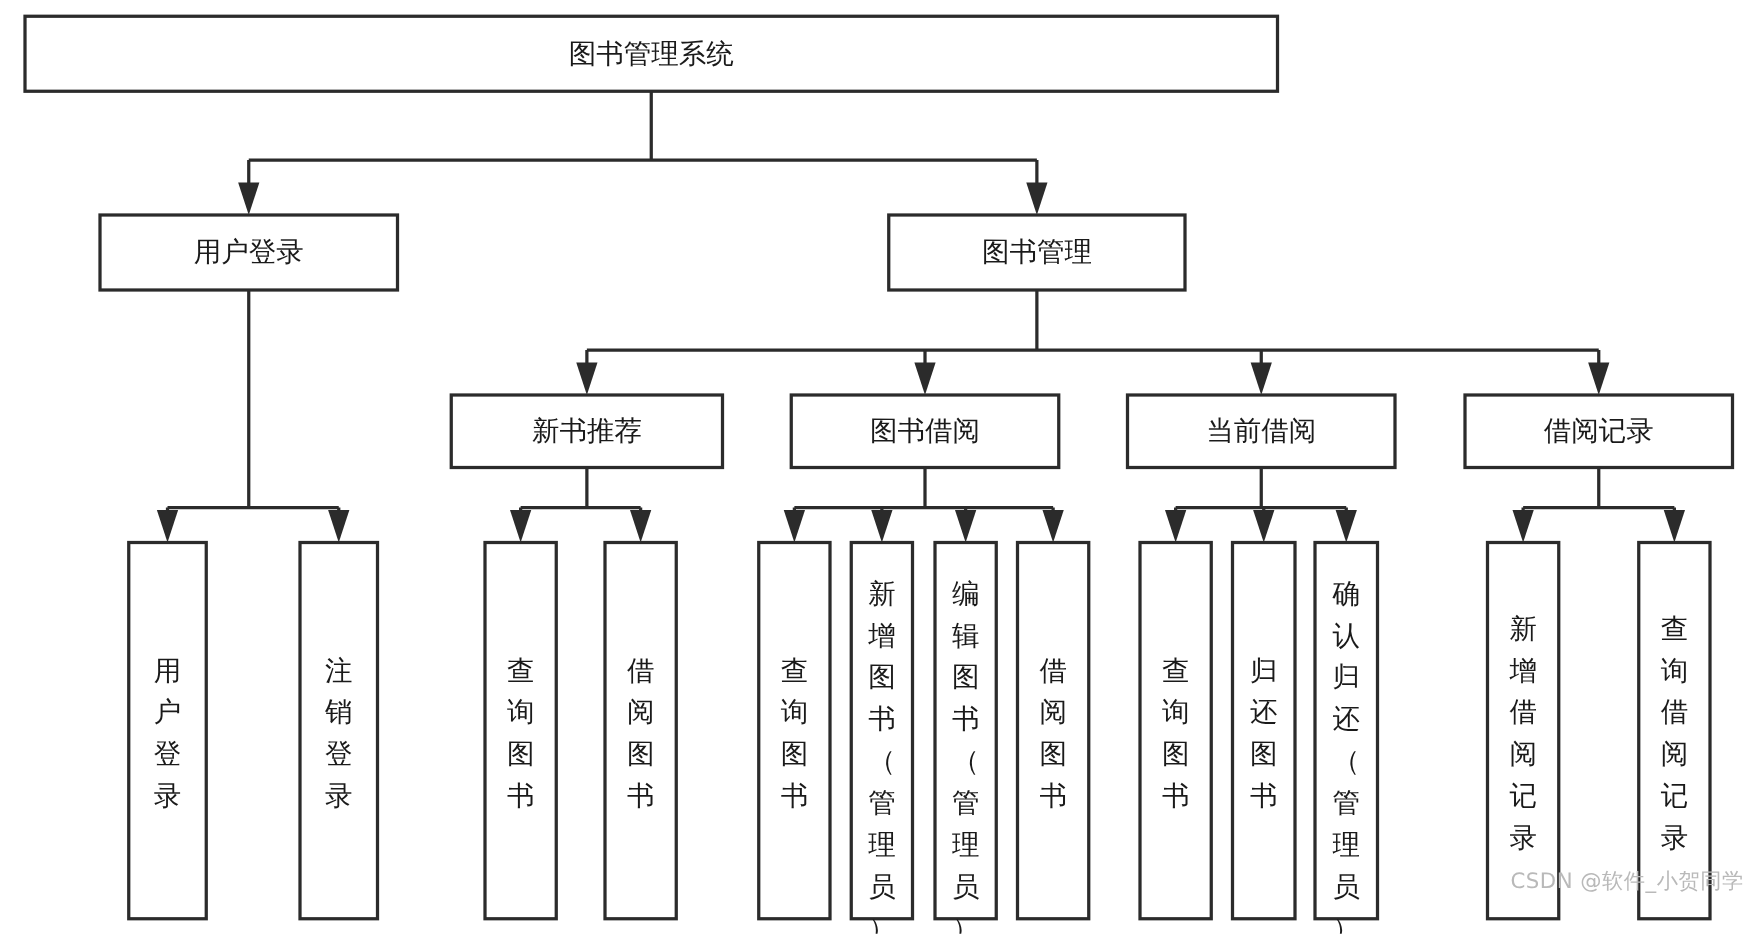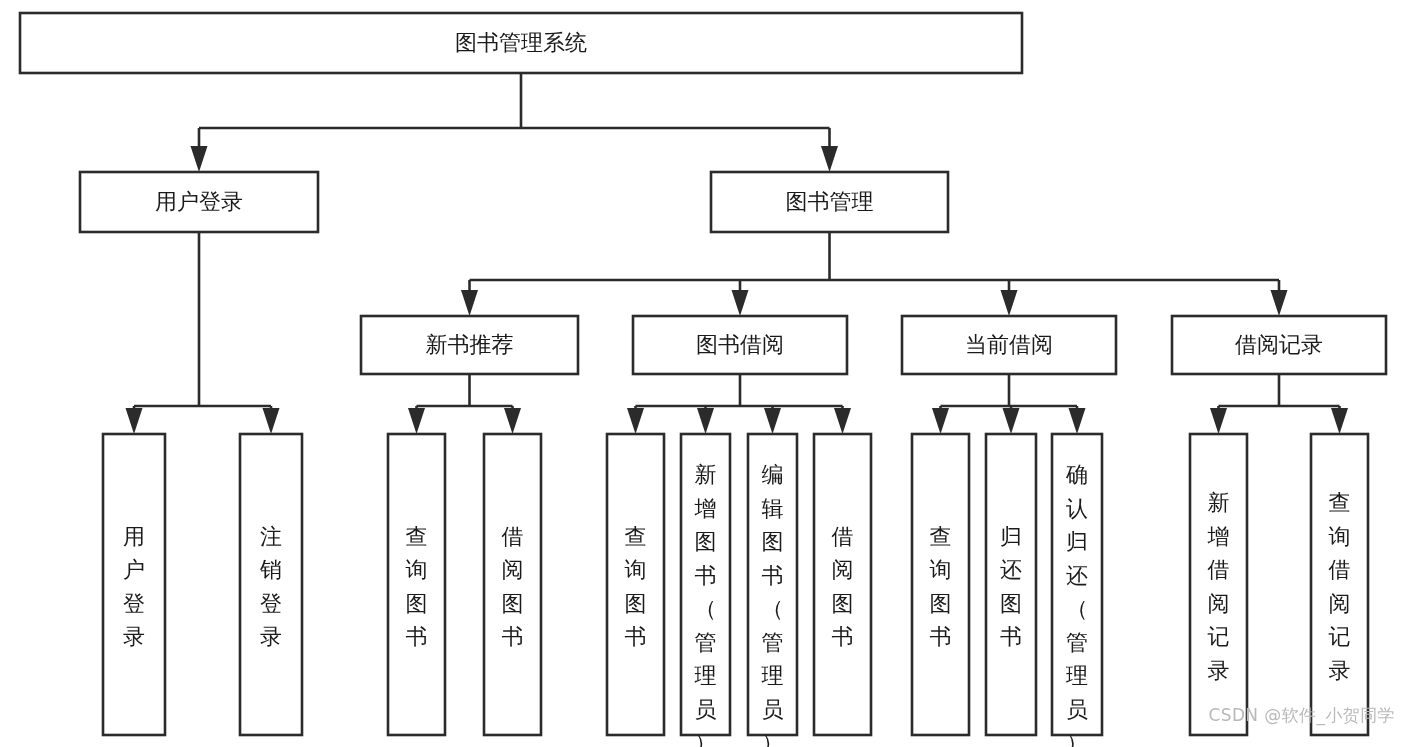--- a/index.html
+++ b/index.html
@@ -52,21 +52,21 @@
   }
   .node-label-v {
     font-family: "DejaVu Sans", "Liberation Sans", sans-serif;
     font-size: 22px;
     fill: #1a1a1a;
     text-anchor: middle;
   }
   .watermark {
     position: absolute;
     right: 10px;
-    bottom: 3px;
+    bottom: 14px;
     font-family: "DejaVu Sans", "Liberation Sans", sans-serif;
     font-size: 17px;
     color: #b9b9b9;
     letter-spacing: 0.4px;
     white-space: nowrap;
     user-select: none;
   }
 </style>
 </head>
 <body>

